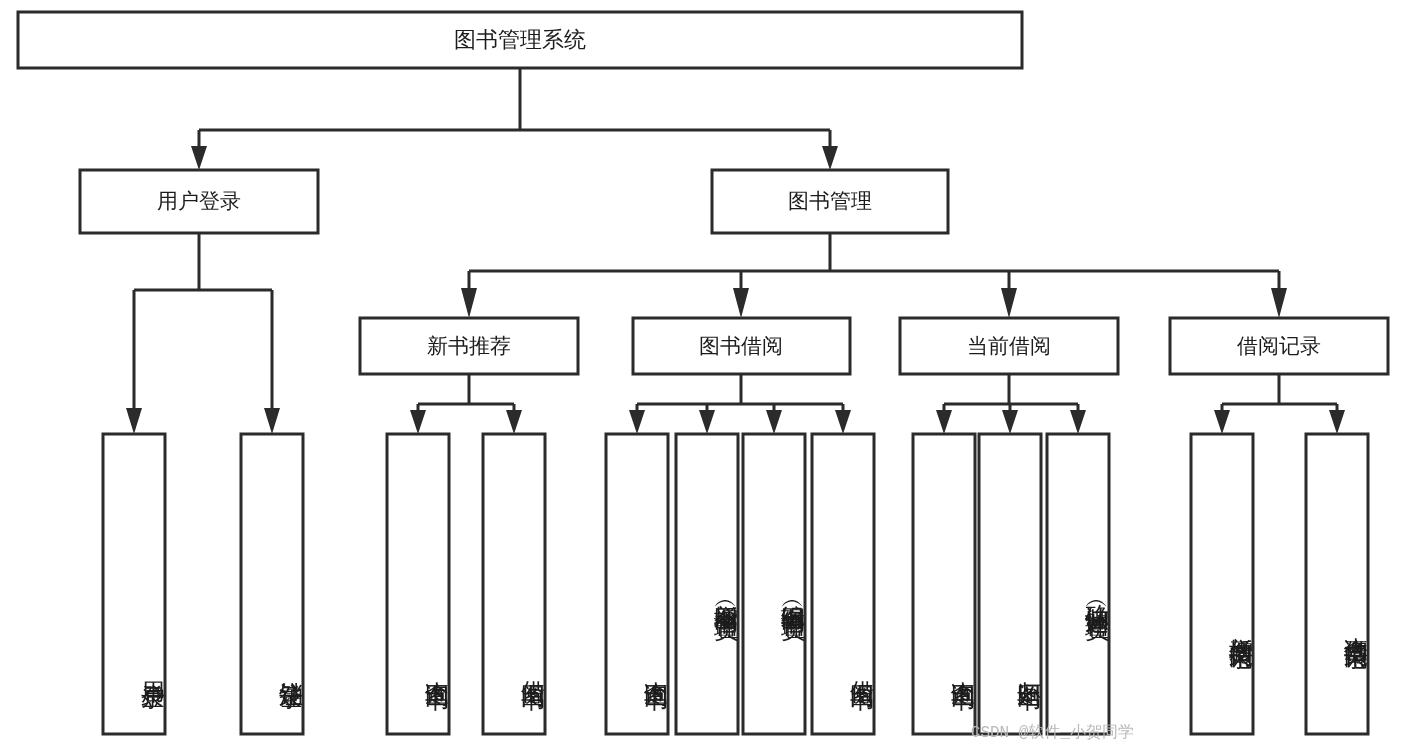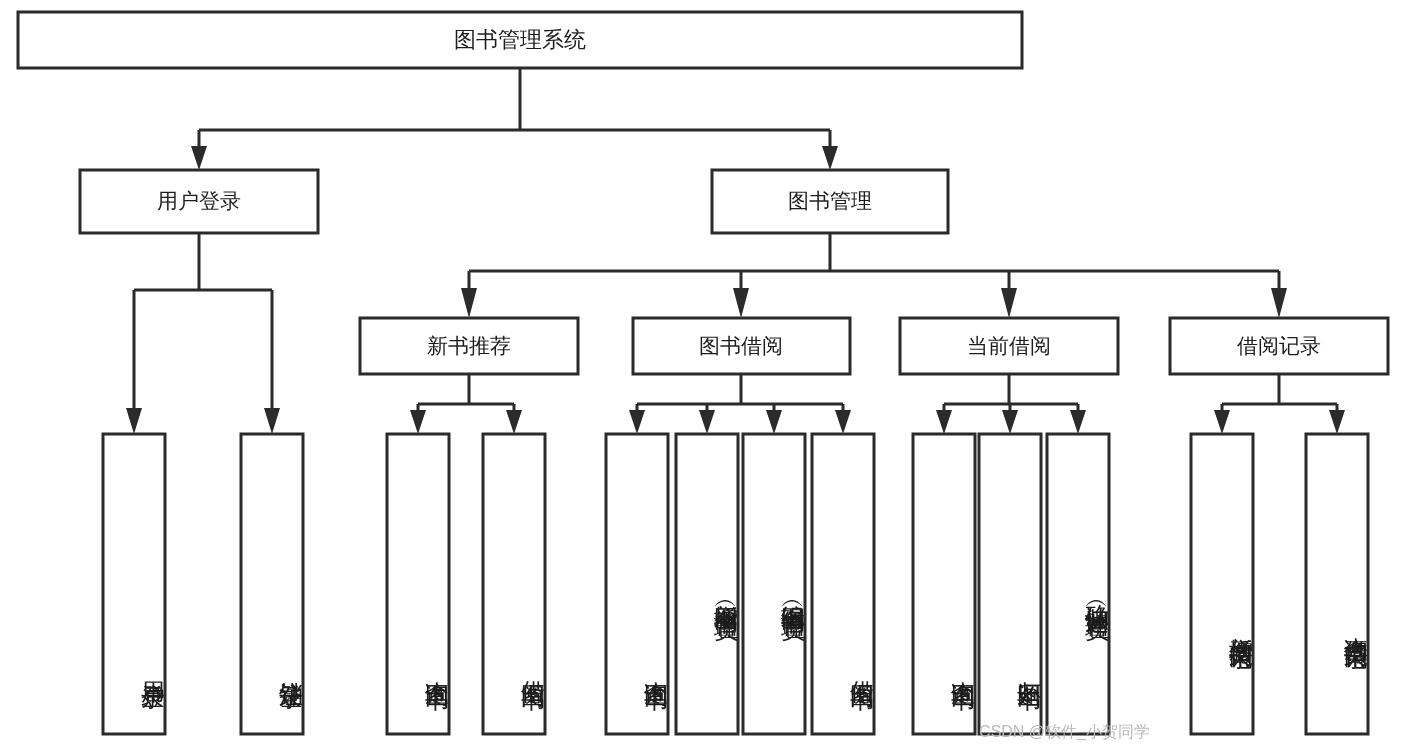--- a/index.html
+++ b/index.html
@@ -29,22 +29,22 @@
     color:#1c1c1c;
     line-height:1.06;
     letter-spacing:2px;
     display:flex;
     align-items:flex-start;
     justify-content:center;
     white-space:nowrap;
     pointer-events:none;
   }
   #watermark{
-    position:absolute;right:5px;bottom:4px;
-    font-family:Liberation Sans, sans-serif;
+    position:absolute;right:21px;bottom:4px;
+    font-family:Liberation Mono, monospace;
     font-size:16px;color:#b9b9b9;white-space:nowrap;
   }
 </style>
 </head>
 <body>
 
 <div id="diagram-root">
 
   <svg id="tree" viewBox="0 0 1405 747">
     <defs></defs>

